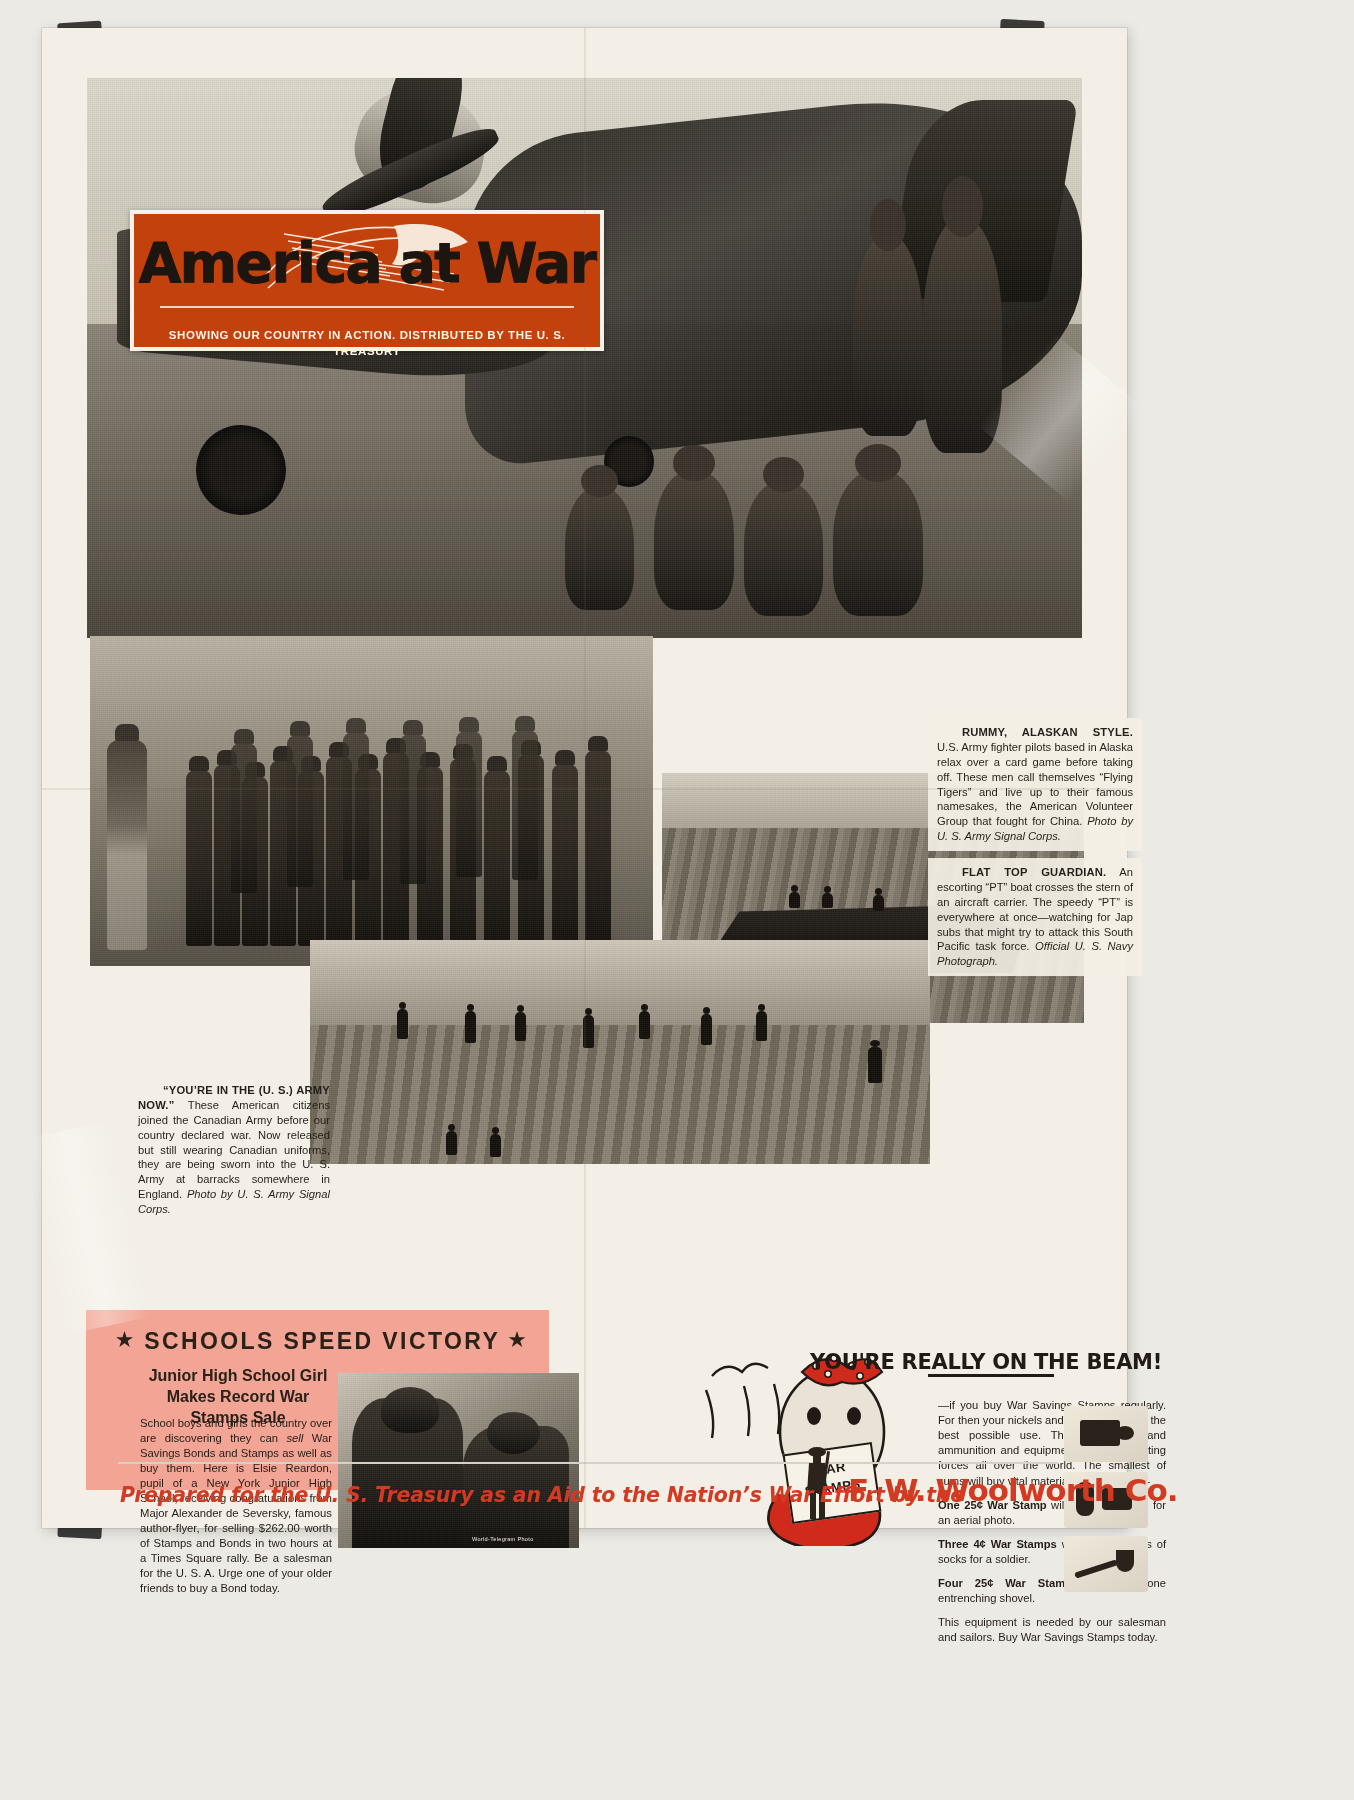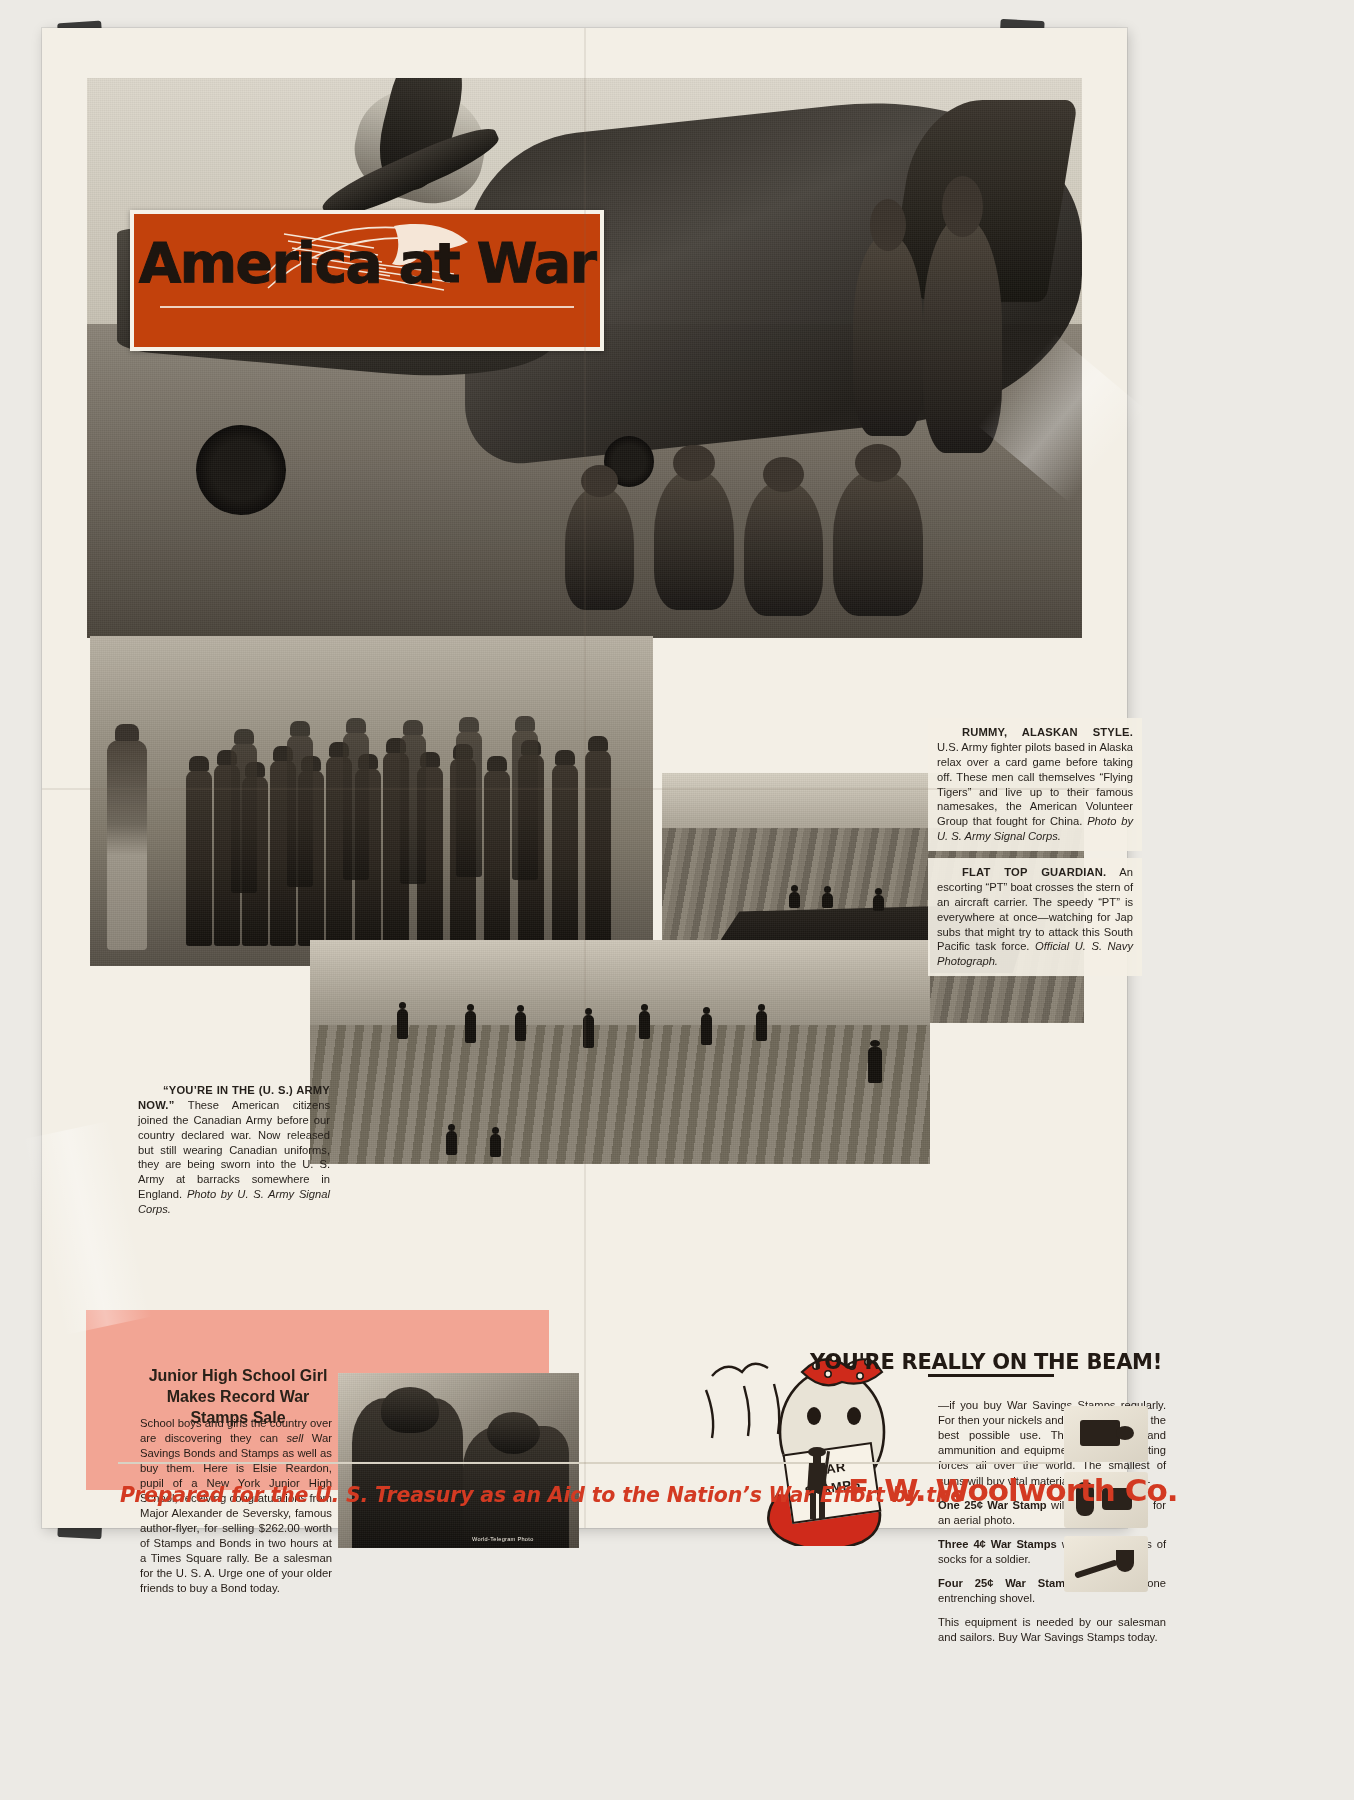--- a/index.html
+++ b/index.html
@@ -220,20 +220,21 @@
           <path d="M14 70 C52 34, 104 18, 158 20"></path>
           <path d="M30 16 L120 30 M34 23 L124 37 M38 30 L128 44 M42 37 L132 51 M46 44 L136 58"></path>
         </g>
         <path d="M140 8 C172 2, 200 10, 214 24 C202 30, 186 34, 170 32 C164 44, 150 50, 138 46 C146 36, 146 20, 140 8 Z" fill="#f8efe2"></path>
         <g fill="none" stroke="#f8efe2" stroke-width="1.4">
           <path d="M120 46 L200 56 M116 52 L196 64 M112 58 L190 72"></path>
         </g>
       </svg>
       <div id="mh-title">America at War</div>
       <div id="mh-rule"></div>
+      <div class="mh-sub" id="mh-sub2">SHOWING OUR COUNTRY IN ACTION. DISTRIBUTED BY THE U. S. TREASURY</div>
     </div>
 
     <div class="photo" id="parade-photo">
       <div class="officer"></div>
       <div class="troop" style="left:17%;height:176px;"></div>
       <div class="troop" style="left:22%;height:182px;"></div>
       <div class="troop" style="left:27%;height:170px;"></div>
       <div class="troop" style="left:32%;height:186px;"></div>
       <div class="troop" style="left:37%;height:176px;"></div>
       <div class="troop" style="left:42%;height:190px;"></div>
@@ -292,20 +293,25 @@
     </div>
 
     <div class="caption" id="cap-flattop">
       <b>FLAT TOP GUARDIAN.</b>
       <span>An escorting “PT” boat crosses the stern of an aircraft carrier. The speedy “PT” is everywhere at once—watching for Jap subs that might try to attack this South Pacific task force.</span>
       <i>Official U. S. Navy Photograph.</i>
     </div>
 
     <div id="pink-panel"></div>
 
+    <div id="ssv-head">
+      <span class="star">★</span>
+      <span>SCHOOLS SPEED VICTORY</span>
+      <span class="star">★</span>
+    </div>
 
     <div id="ssv-sub">Junior High School Girl Makes Record War Stamps Sale</div>
 
     <div id="ssv-body">
       <span>School boys and girls the country over are discovering they can </span><i>sell</i><span> War Savings Bonds and Stamps as well as buy them. Here is Elsie Reardon, pupil of a New York Junior High School, receiving congratulations from Major Alexander de Seversky, famous author-flyer, for selling $262.00 worth of Stamps and Bonds in two hours at a Times Square rally. Be a salesman for the U. S. A. Urge one of your older friends to buy a Bond today.</span>
     </div>
 
     <div class="photo" id="ssv-photo">
       <div class="portrait" style="left:6%;top:14%;width:46%;height:86%;border-radius:30% 26% 0 0;"></div>
       <div class="portrait" style="left:18%;top:8%;width:24%;height:26%;border-radius:50% 50% 42% 42%;"></div>

